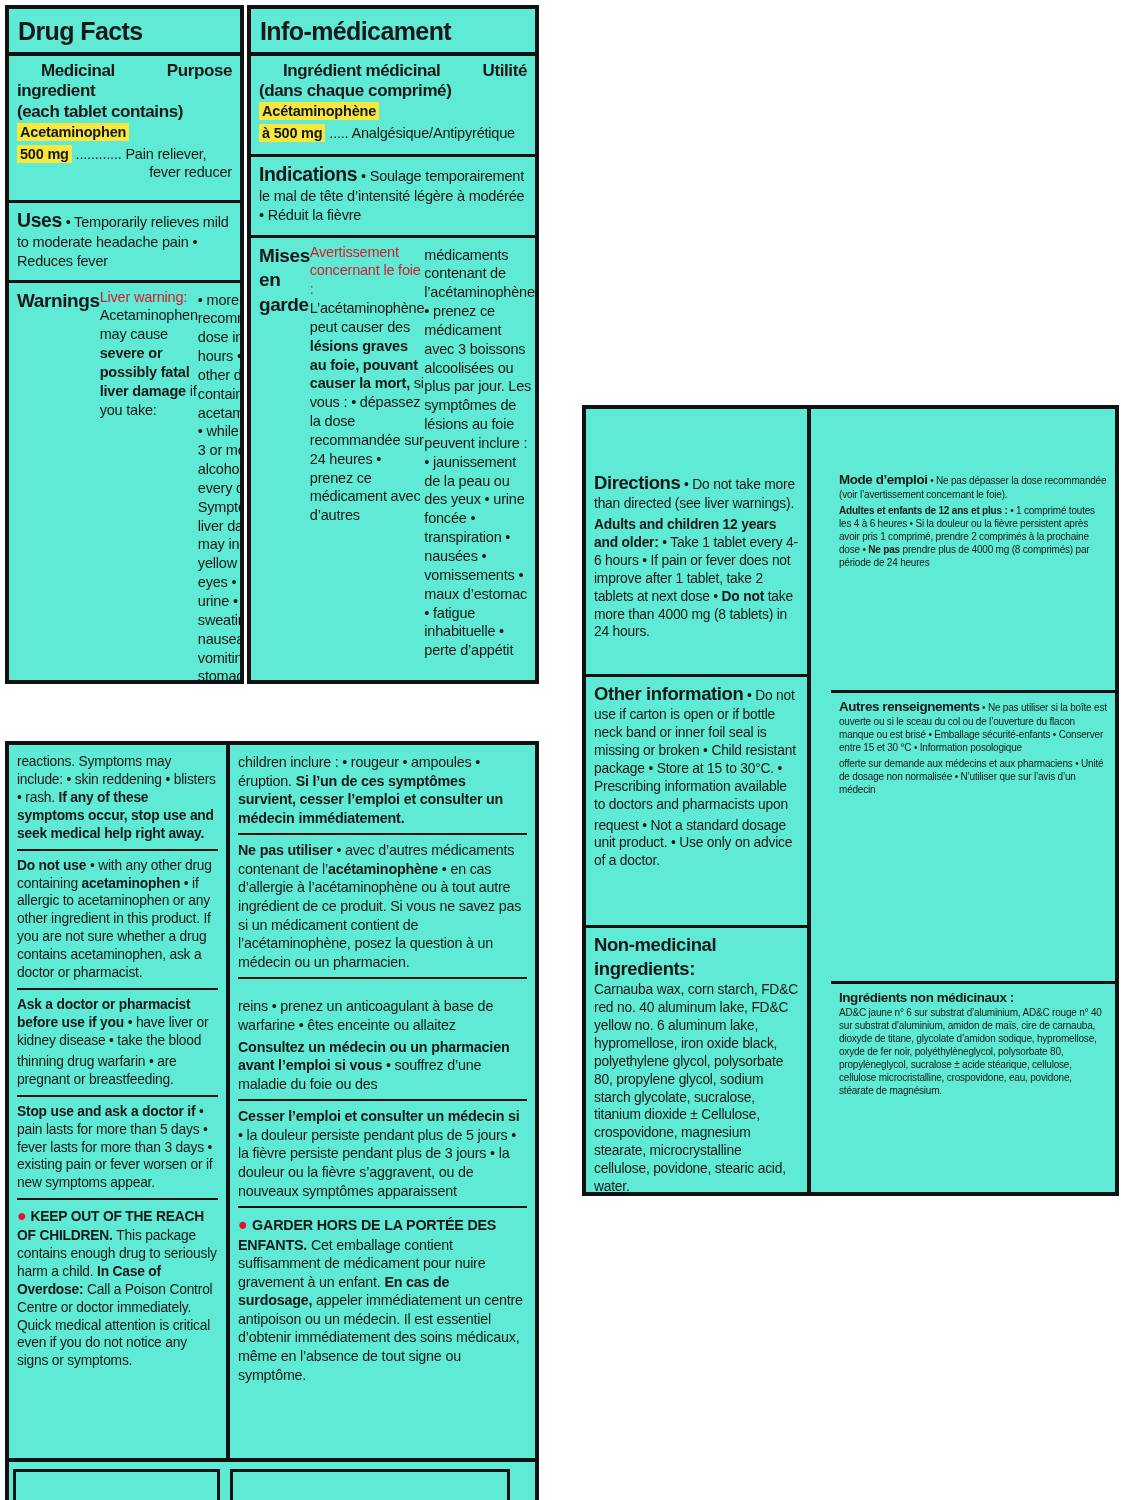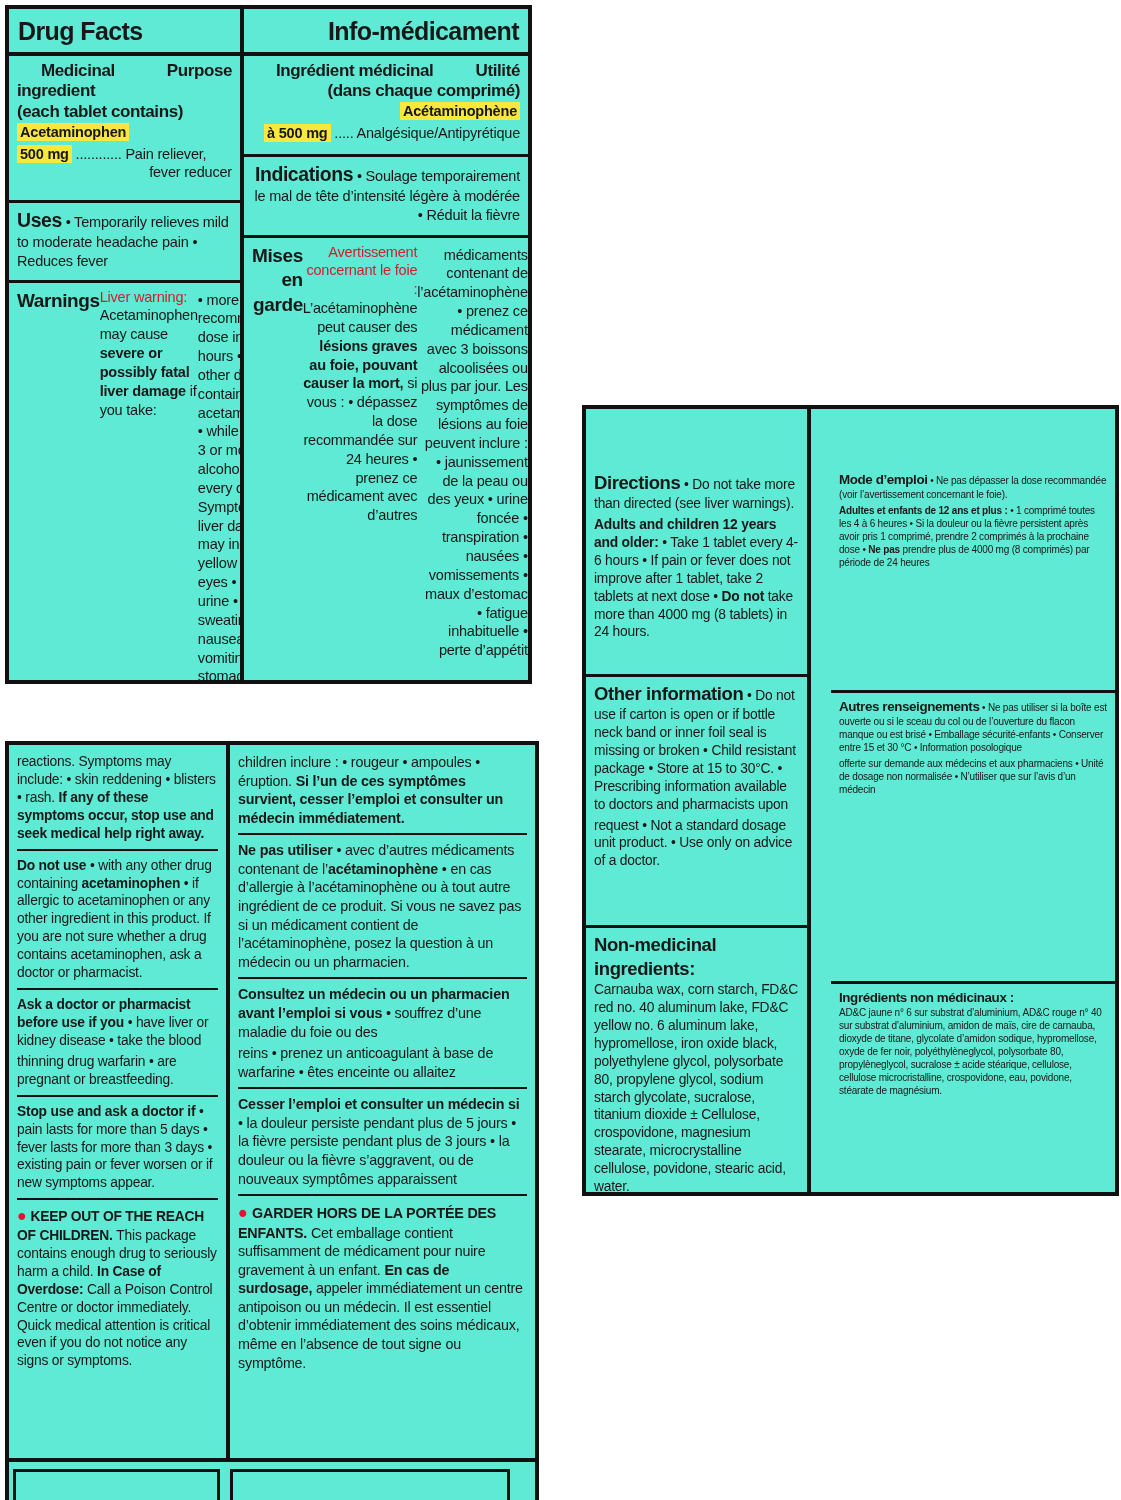--- a/index.html
+++ b/index.html
@@ -5,21 +5,21 @@
   html,body{margin:0;padding:0;background:#fff;}
   .sheet{
     position:relative;width:1121px;height:1500px;background:#fff;
     font-family:"Liberation Sans","DejaVu Sans",sans-serif;
     color:#181818;letter-spacing:-0.2px;
   }
   .panel,.bottom-group,.right-group{position:absolute;background:#5eead4;border:4px solid #111;box-sizing:border-box;}
   
   .en-top{left:5px;top:5px;width:239px;height:679px;display:flex;flex-direction:column;font-size:14.5px;line-height:1.3;}
   
-  .fr-top{left:240px;top:5px;width:292px;height:679px;display:flex;flex-direction:column;font-size:14.5px;line-height:1.3;text-align:right;}
+  .fr-top{left:247px;top:5px;width:292px;height:679px;display:flex;flex-direction:column;font-size:14.5px;line-height:1.3;}
   .panel-title{font-size:25px;font-weight:700;letter-spacing:-0.6px;padding:6px 9px 4px;border-bottom:4px solid #111;}
   .sec{padding:5px 8px 6px;box-sizing:border-box;}
   .sec-med{border-bottom:3px solid #111;}
   .en-top .sec-med{height:147px;}
   .fr-top .sec-med{height:101px;}
   .sec-uses{border-bottom:3px solid #111;}
   .en-top .sec-uses{height:80px;}
   .fr-top .sec-uses{height:81px;}
   .sec-warn{flex:1;display:flex;flex-direction:row;padding-bottom:8px;overflow:hidden;}
   .two-col{display:flex;justify-content:space-between;margin-left:24px;}
@@ -137,22 +137,22 @@
         <div class="rule"></div>
         <p class="para"><span class="s-b">Stop use and ask a doctor if</span><span class="s-n"> • pain lasts for more than 5 days • fever lasts for more than 3 days  • existing pain or fever worsen or if new symptoms appear.</span></p>
         <div class="rule"></div>
         <p class="para"><span class="s-dot">● </span><span class="s-b">KEEP OUT OF THE REACH OF CHILDREN. </span><span class="s-n">This package contains enough drug to seriously harm a child. </span><span class="s-b">In Case of Overdose: </span><span class="s-n">Call a Poison Control Centre or doctor immediately. Quick medical attention is critical even if you do not notice any signs or symptoms.</span></p>
       </div>
       <div class="bot-col bot-fr">
         <p class="para"><span class="s-n">children inclure : • rougeur  • ampoules • éruption. </span><span class="s-b">Si l’un de ces symptômes survient, cesser l’emploi et consulter un médecin immédiatement.</span></p>
         <div class="rule"></div>
         <p class="para"><span class="s-b">Ne pas utiliser</span><span class="s-n">  • avec d’autres médicaments contenant de l’</span><span class="s-b">acétaminophène</span><span class="s-n">  • en cas d’allergie à l’acétaminophène ou à tout autre ingrédient de ce produit. Si vous ne savez pas si un médicament contient de l’acétaminophène, posez la question à un médecin ou un pharmacien.</span></p>
         <div class="rule"></div>
+        <p class="para gap-fold"><span class="s-n">reins  • prenez un anticoagulant à base de warfarine  • êtes enceinte ou allaitez</span></p>
         <p class="para"><span class="s-b">Consultez un médecin ou un pharmacien avant l’emploi si vous</span><span class="s-n"> • souffrez d’une maladie du foie ou des</span></p>
-        <p class="para gap-fold"><span class="s-n">reins  • prenez un anticoagulant à base de warfarine  • êtes enceinte ou allaitez</span></p>
         <div class="rule"></div>
         <p class="para"><span class="s-b">Cesser l’emploi et consulter un médecin si</span><span class="s-n">  • la douleur persiste pendant plus de 5 jours  • la fièvre persiste pendant plus de 3 jours • la douleur ou la fièvre s’aggravent, ou de nouveaux symptômes apparaissent</span></p>
         <div class="rule"></div>
         <p class="para"><span class="s-dot">● </span><span class="s-b">GARDER HORS DE LA PORTÉE DES ENFANTS. </span><span class="s-n">Cet emballage contient suffisamment de médicament pour nuire gravement à un enfant. </span><span class="s-b">En cas de surdosage, </span><span class="s-n">appeler immédiatement un centre antipoison ou un médecin. Il est essentiel d’obtenir immédiatement des soins médicaux, même en l’absence de tout signe ou symptôme.</span></p>
       </div>
     </div>
     <div class="bot-empty-row">
       <div class="empty-box empty-en"></div>
       <div class="empty-box empty-fr"></div>
     </div>

